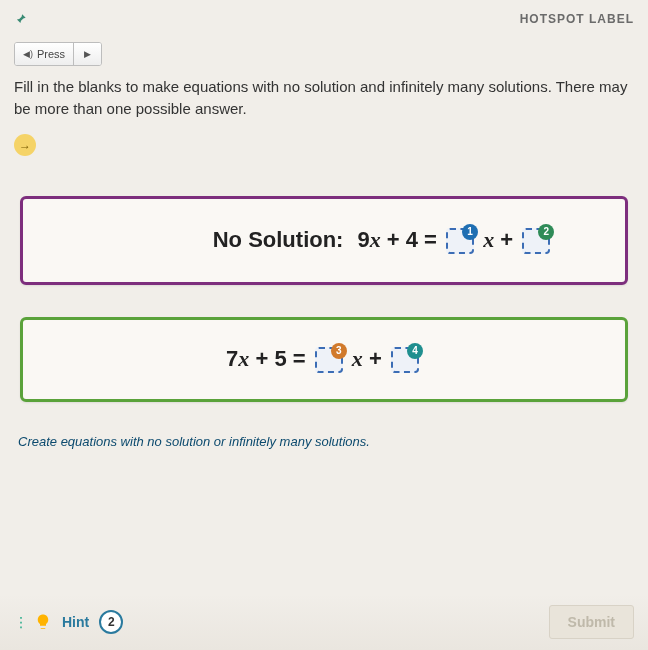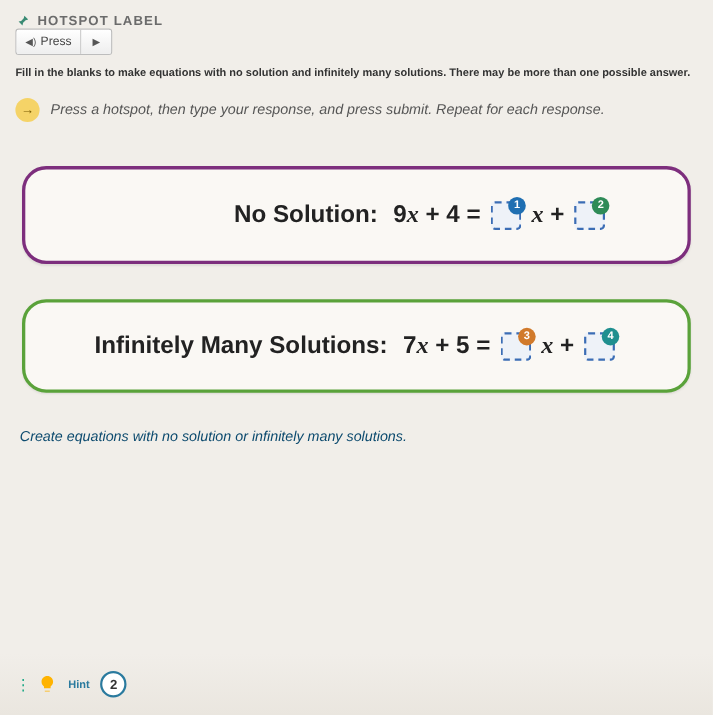--- a/index.html
+++ b/index.html
@@ -9,21 +9,22 @@
     width: 648px;
     height: 650px;
     padding: 12px 14px;
     position: relative;
     color: #333;
   }
   .header-label {
     display: flex;
     align-items: center;
     gap: 6px;
-    margin-bottom: 0;
+    margin-bottom: 16px;
+    justify-content: space-between;
   }
   .header-label .pin {
     width: 14px; height: 14px;
     color: #3a8b74;
   }
   .header-label .txt {
     font-size: 12px;
     font-weight: 700;
     letter-spacing: 1px;
     color: #6b6b6b;
@@ -45,25 +46,24 @@
     display: flex;
     align-items: center;
     padding: 0 8px;
     gap: 4px;
     color: #444;
     cursor: pointer;
   }
   .audio-bar button:last-child { border-right: none; padding: 0 10px; }
   .audio-bar .tri { font-size: 9px; color: #555; }
   .prompt {
-    font-size: 10px;
+    font-size: 15px;
     color: #333;
     line-height: 1.45;
     margin-bottom: 14px;
-    font-weight: bold;
   }
   .instr-row {
     display: flex;
     align-items: center;
     gap: 10px;
     margin-bottom: 40px;
   }
   .arrow-badge {
     width: 22px; height: 22px;
     border-radius: 50%;
@@ -76,21 +76,21 @@
     flex-shrink: 0;
   }
   .instr-text {
     font-size: 13px;
     font-style: italic;
     color: #555;
   }
   .equation-box {
     border-width: 3px;
     border-style: solid;
-    border-radius: 22px;
+    border-radius: 6px;
     background: #faf8f4;
     padding: 28px 22px;
     margin: 0 6px 32px 6px;
     display: flex;
     align-items: center;
     justify-content: flex-end;
     font-size: 22px;
     font-weight: 600;
     color: #222;
     box-shadow: 0 1px 2px rgba(0,0,0,0.08);
@@ -148,21 +148,21 @@
     display: flex;
     align-items: center;
     gap: 10px;
   }
   .bulb {
     width: 18px; height: 18px;
     color: #ffb300;
   }
   .dots { color:#2a8; font-size:14px; letter-spacing:-2px; margin-right:-2px;}
   .hint-text {
-    font-size: 10px;
+    font-size: 14px;
     font-weight: 600;
     color: #2a7a9e;
   }
   .hint-count {
     width: 24px; height: 24px;
     border: 2px solid #2a7a9e;
     border-radius: 50%;
     display: flex; align-items:center; justify-content:center;
     font-size: 12px; font-weight:700;
     color: #333;
@@ -204,41 +204,39 @@
     <span class="tri">▶</span>
   </button>
 </div>
 
 
 <p class="prompt">Fill in the blanks to make equations with no solution and infinitely many solutions. There may be more than one possible answer.</p>
 
 
 <div class="instr-row">
   <span class="arrow-badge">→</span>
-  <span class="instr-text">Press a hotspot, then type your response, and press submit. Repeat for each response.</span>
 </div>
 
 
 <div class="equation-box purple">
   <span class="eq-label">No Solution:</span>
   <span class="eq-math">
     <span>9</span><span class="x">x</span><span> + 4 = </span>
     <span class="hotspot blue">
         <span class="num">1</span>
       </span>
     <span class="x"> x</span><span> + </span>
     <span class="hotspot green">
         <span class="num">2</span>
       </span>
   </span>
 </div>
 
 
 <div class="equation-box green">
-  <span class="eq-label">Infinitely Many Solutions:</span>
   <span class="eq-math">
     <span>7</span><span class="x">x</span><span> + 5 = </span>
     <span class="hotspot orange">
         <span class="num">3</span>
       </span>
     <span class="x"> x</span><span> + </span>
     <span class="hotspot teal">
         <span class="num">4</span>
       </span>
   </span>
@@ -251,16 +249,17 @@
   <div class="hint-group">
     <span class="dots">⋮</span>
     <span class="bulb">
       <svg viewBox="0 0 24 24" width="18" height="18" fill="currentColor">
           <path d="M9 21h6v-1H9v1zm3-19C8 2 5 5 5 9c0 2.4 1.2 4.5 3 5.7V17h8v-2.3c1.8-1.2 3-3.3 3-5.7 0-4-3-7-7-7z"></path>
         </svg>
     </span>
     <span class="hint-text">Hint</span>
     <span class="hint-count">2</span>
   </div>
+  <button class="submit-btn">Submit</button>
 </div>
 
 
 
 
 </body></html>

